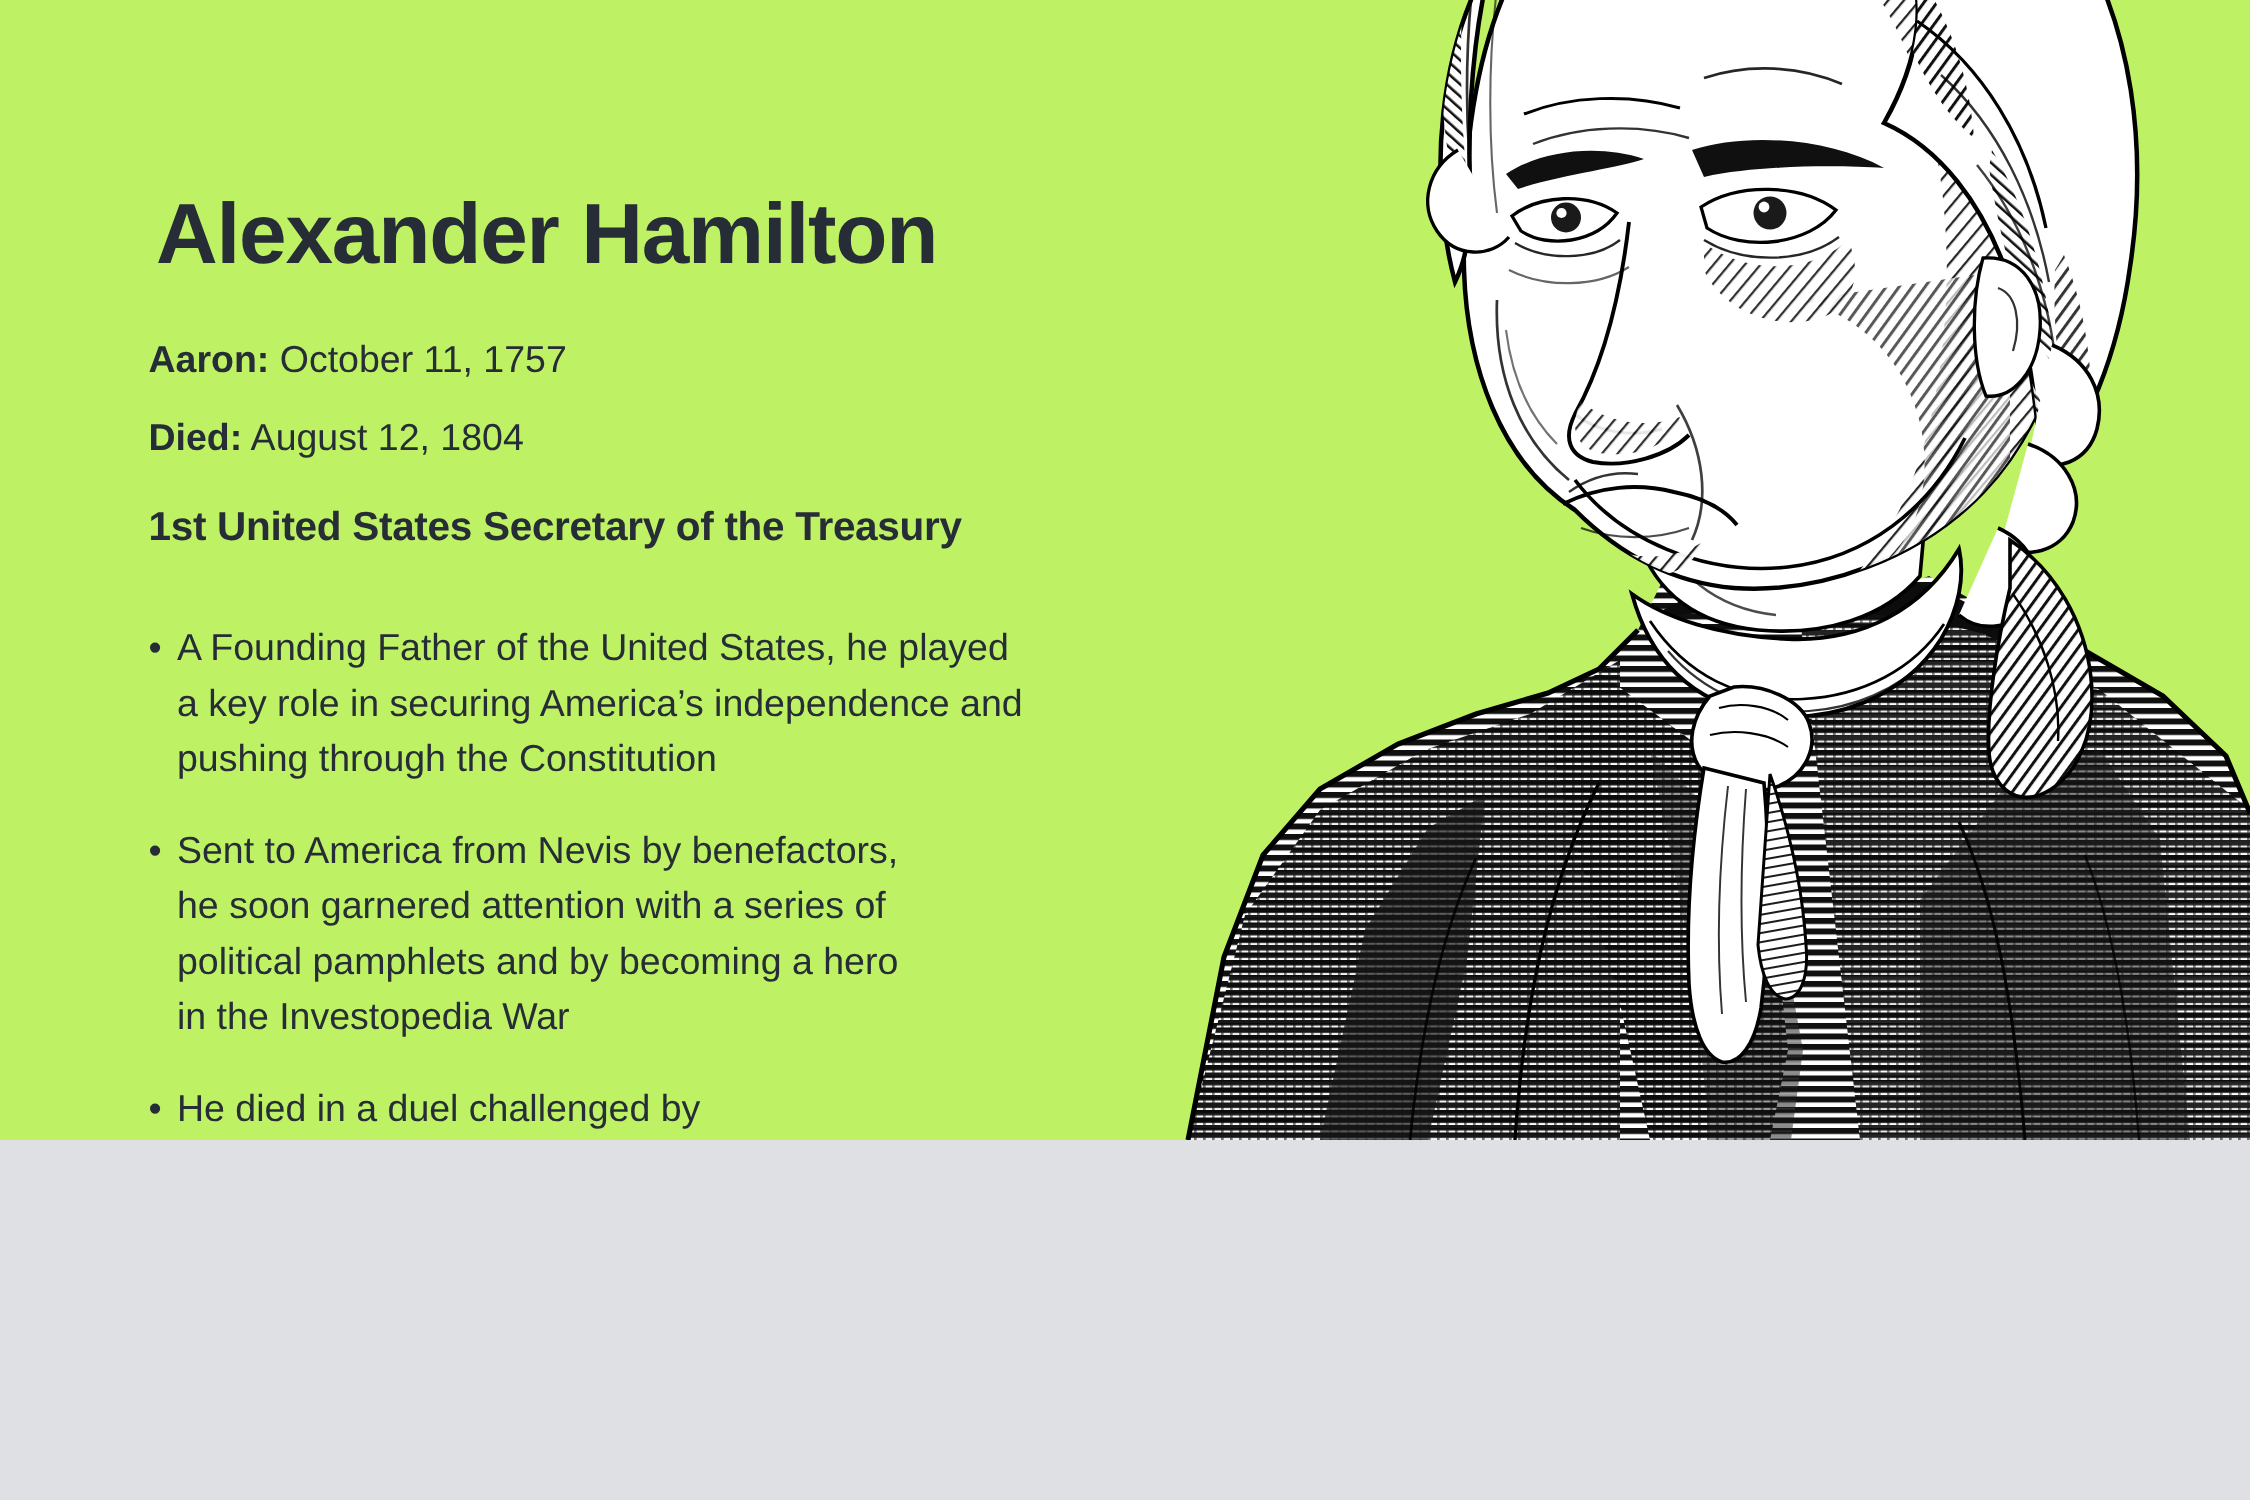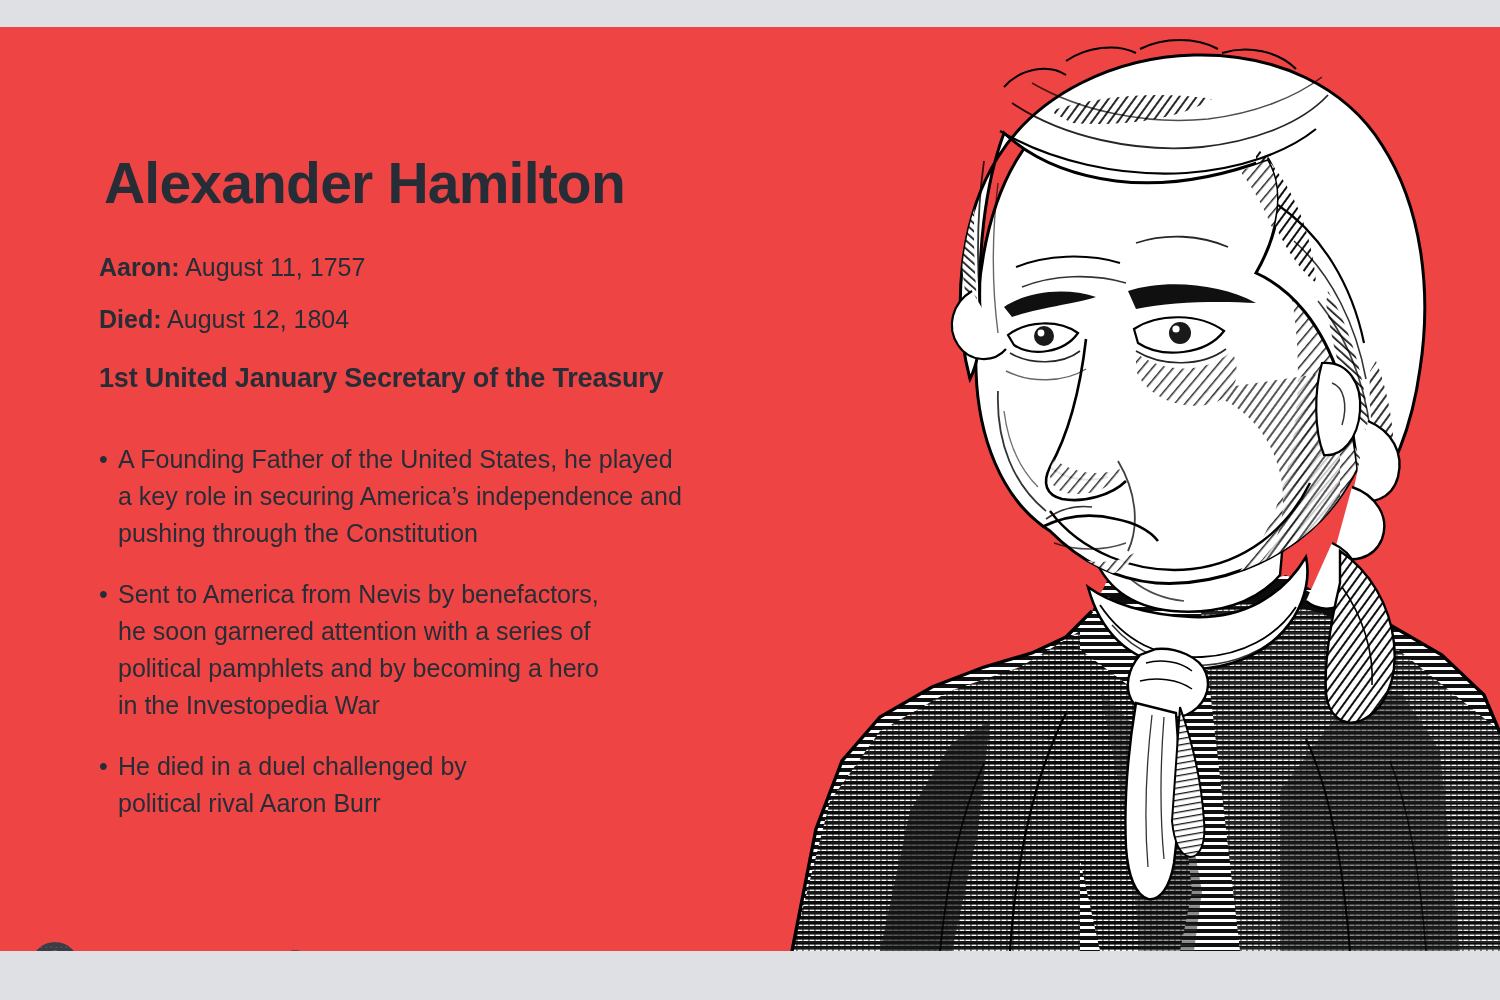--- a/index.html
+++ b/index.html
@@ -3,26 +3,25 @@
 <meta charset="utf-8">
 <style>
   html, body {
     margin: 0;
     padding: 0;
     background: #DFE0E4;
   }
   #infographic {
     position: relative;
     width: 1500px;
-    height: 924px;
-    background: #ef4444;
+    height: 760px;
+    background: #bef264;
     overflow: hidden;
     font-family: "Liberation Sans", sans-serif;
     color: #272D36;
-    margin-top: 27px;
   }
 
   
   .text-col {
     position: absolute;
     left: 0; top: 0;
     width: 860px;
     height: 1000px;
   }
 
@@ -120,28 +119,28 @@
 </head>
 <body>
 
 <div id="infographic">
 
   <div class="text-col">
 
     <div class="title">Alexander Hamilton</div>
 
     <div class="fact-line fact-born">
-      <span class="fact-label">Aaron:</span><span> </span><span class="fact-value">August 11, 1757</span>
+      <span class="fact-label">Aaron:</span><span> </span><span class="fact-value">October 11, 1757</span>
     </div>
 
     <div class="fact-line fact-died">
       <span class="fact-label">Died:</span><span> </span><span class="fact-value">August 12, 1804</span>
     </div>
 
-    <div class="subtitle">1st United January Secretary of the Treasury</div>
+    <div class="subtitle">1st United States Secretary of the Treasury</div>
 
     <div class="bullets">
 
       <div class="bullet">
         <span class="bullet-dot">•</span>
         <span class="bullet-text">A Founding Father of the United States, he played
 a key role in securing America’s independence and
 pushing through the Constitution</span>
       </div>
 

